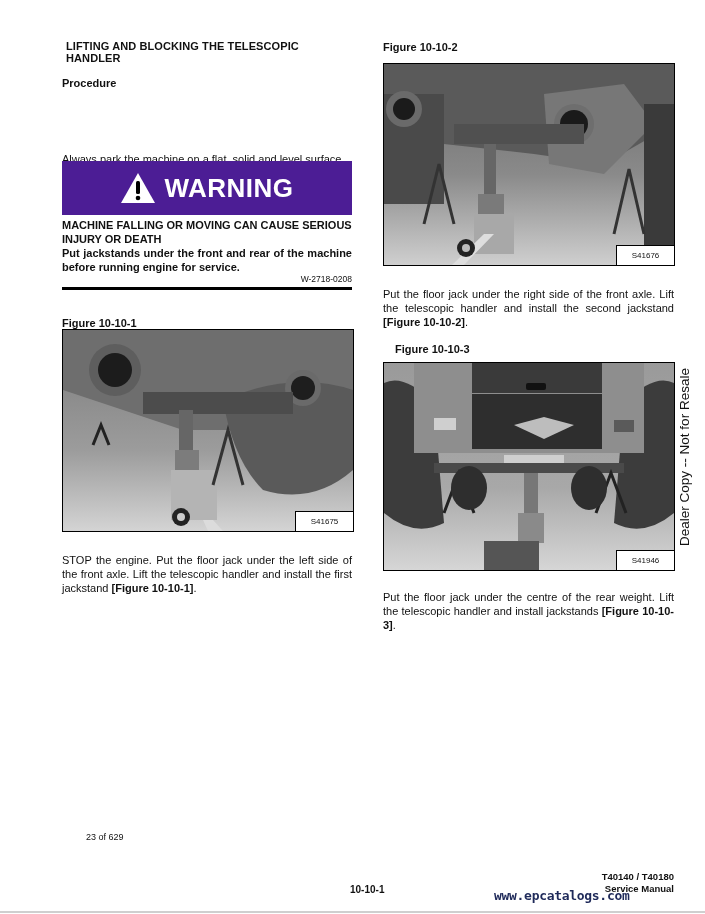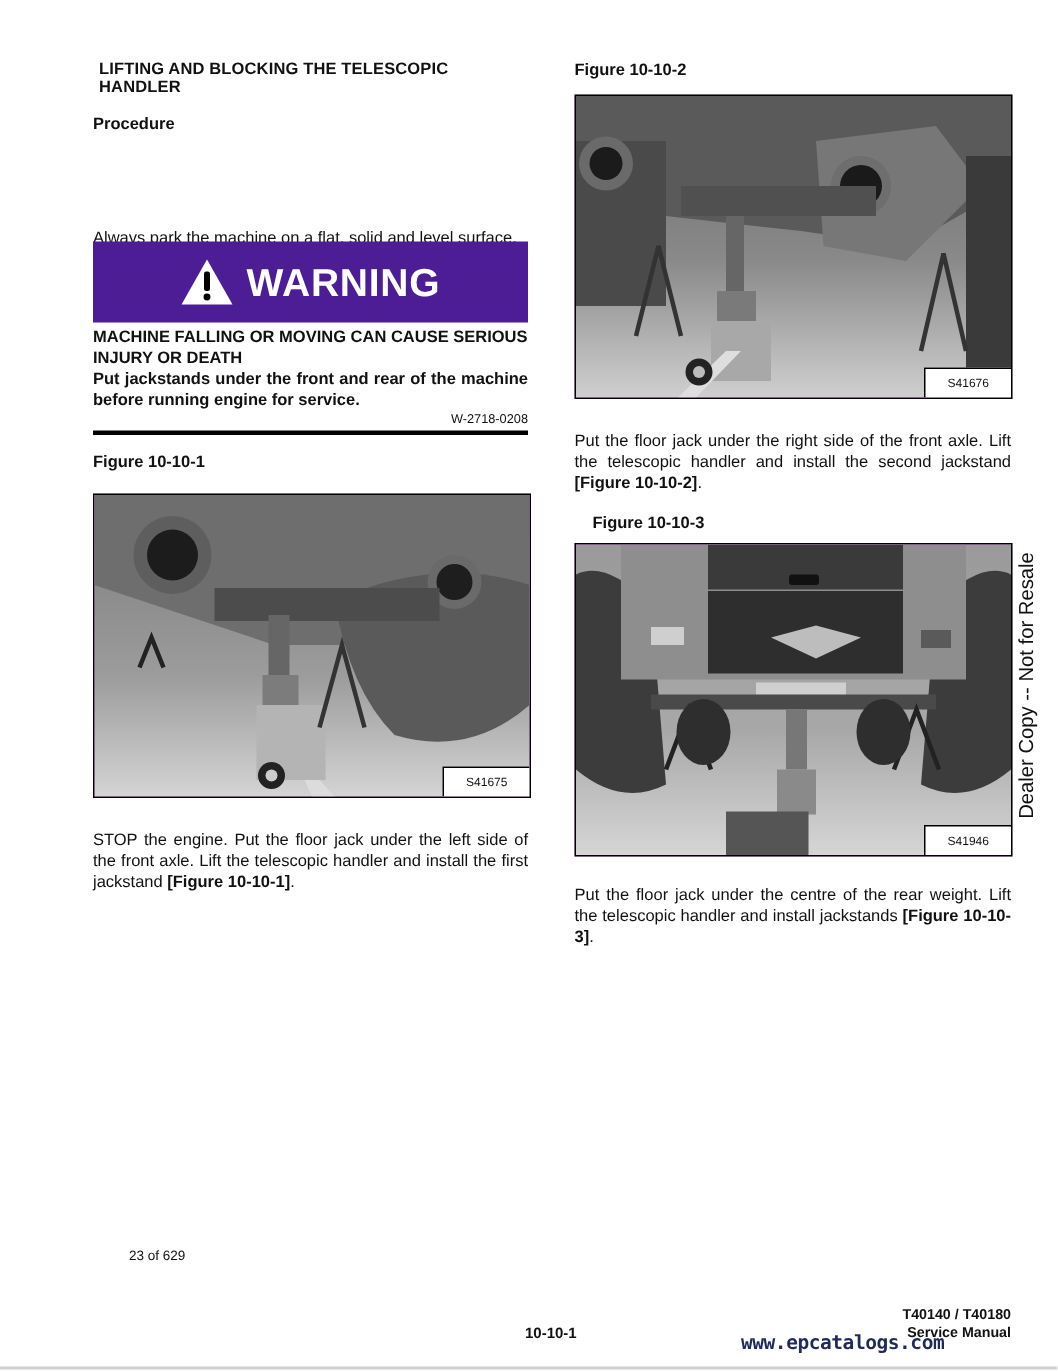--- a/index.html
+++ b/index.html
@@ -13,21 +13,21 @@
 
   .warn-box { left: 62px; top: 161px; width: 290px; height: 54px; background: #4c1d95; display: flex; align-items: center; justify-content: center; }
   .warn-box .tri { width: 36px; height: 32px; margin-right: 8px; }
   .warn-word { color: #fff; font-size: 26px; font-weight: bold; letter-spacing: 0.5px; }
   .warn-head { left: 62px; top: 218px; width: 290px; text-align: left; font-size: 11px; font-weight: bold; line-height: 14px; }
   .warn-body { left: 62px; top: 246px; width: 290px; font-size: 11px; font-weight: bold; line-height: 14px; text-align: justify; text-align-last: left; }
   .warn-code { left: 62px; top: 274px; width: 290px; text-align: right; font-size: 8.5px; }
   .warn-rule { left: 62px; top: 287px; width: 290px; height: 3px; background: #000; }
 
   .fig-label { font-size: 11px; font-weight: bold; }
-  .figure { background: #f0abfc; border: 1px solid #000; overflow: hidden; }
+  .figure { background: #86efac; border: 1px solid #000; overflow: hidden; }
   .figure svg { position: absolute; left: 0; top: 0; width: 100%; height: 100%; }
   .fig-id { position: absolute; right: -1px; bottom: -1px; width: 57px; height: 19px; background: #fff; border: 1px solid #000; font-size: 8px; display: flex; align-items: center; justify-content: center; }
 
   .fig1 { left: 62px; top: 329px; width: 290px; height: 201px; }
   .fig2 { left: 383px; top: 63px; width: 290px; height: 201px; }
   .fig3 { left: 383px; top: 362px; width: 290px; height: 207px; }
 
   .p2 { left: 62px; top: 553px; width: 290px; }
   .p3 { left: 383px; top: 287px; width: 291px; }
   .p4 { left: 383px; top: 590px; width: 291px; }
@@ -54,21 +54,21 @@
     <rect x="16" y="9" width="4" height="13" rx="1.5" fill="#000"></rect>
     <circle cx="18" cy="26" r="2.3" fill="#000"></circle>
   </svg>
   <span class="warn-word">WARNING</span>
 </div>
 <div class="abs warn-head">MACHINE FALLING OR MOVING CAN CAUSE SERIOUS INJURY OR DEATH</div>
 <div class="abs warn-body">Put jackstands under the front and rear of the machine before running engine for service.</div>
 <div class="abs warn-code">W-2718-0208</div>
 <div class="abs warn-rule"></div>
 
-<div class="abs fig-label" style="left:62px; top:302px;">Figure 10-10-1</div>
+<div class="abs fig-label" style="left:62px; top:317px;">Figure 10-10-1</div>
 <div class="abs figure fig1">
   <svg viewBox="0 0 290 201" preserveAspectRatio="none">
     <defs>
       <linearGradient id="f1bg" x1="0" y1="0" x2="0" y2="1">
         <stop offset="0" stop-color="#7a7a7a"></stop>
           <stop offset="0.6" stop-color="#9c9c9c"></stop>
           <stop offset="1" stop-color="#d4d4d4"></stop>
       </linearGradient>
     </defs>
     <rect width="290" height="201" fill="url(#f1bg)"></rect>

